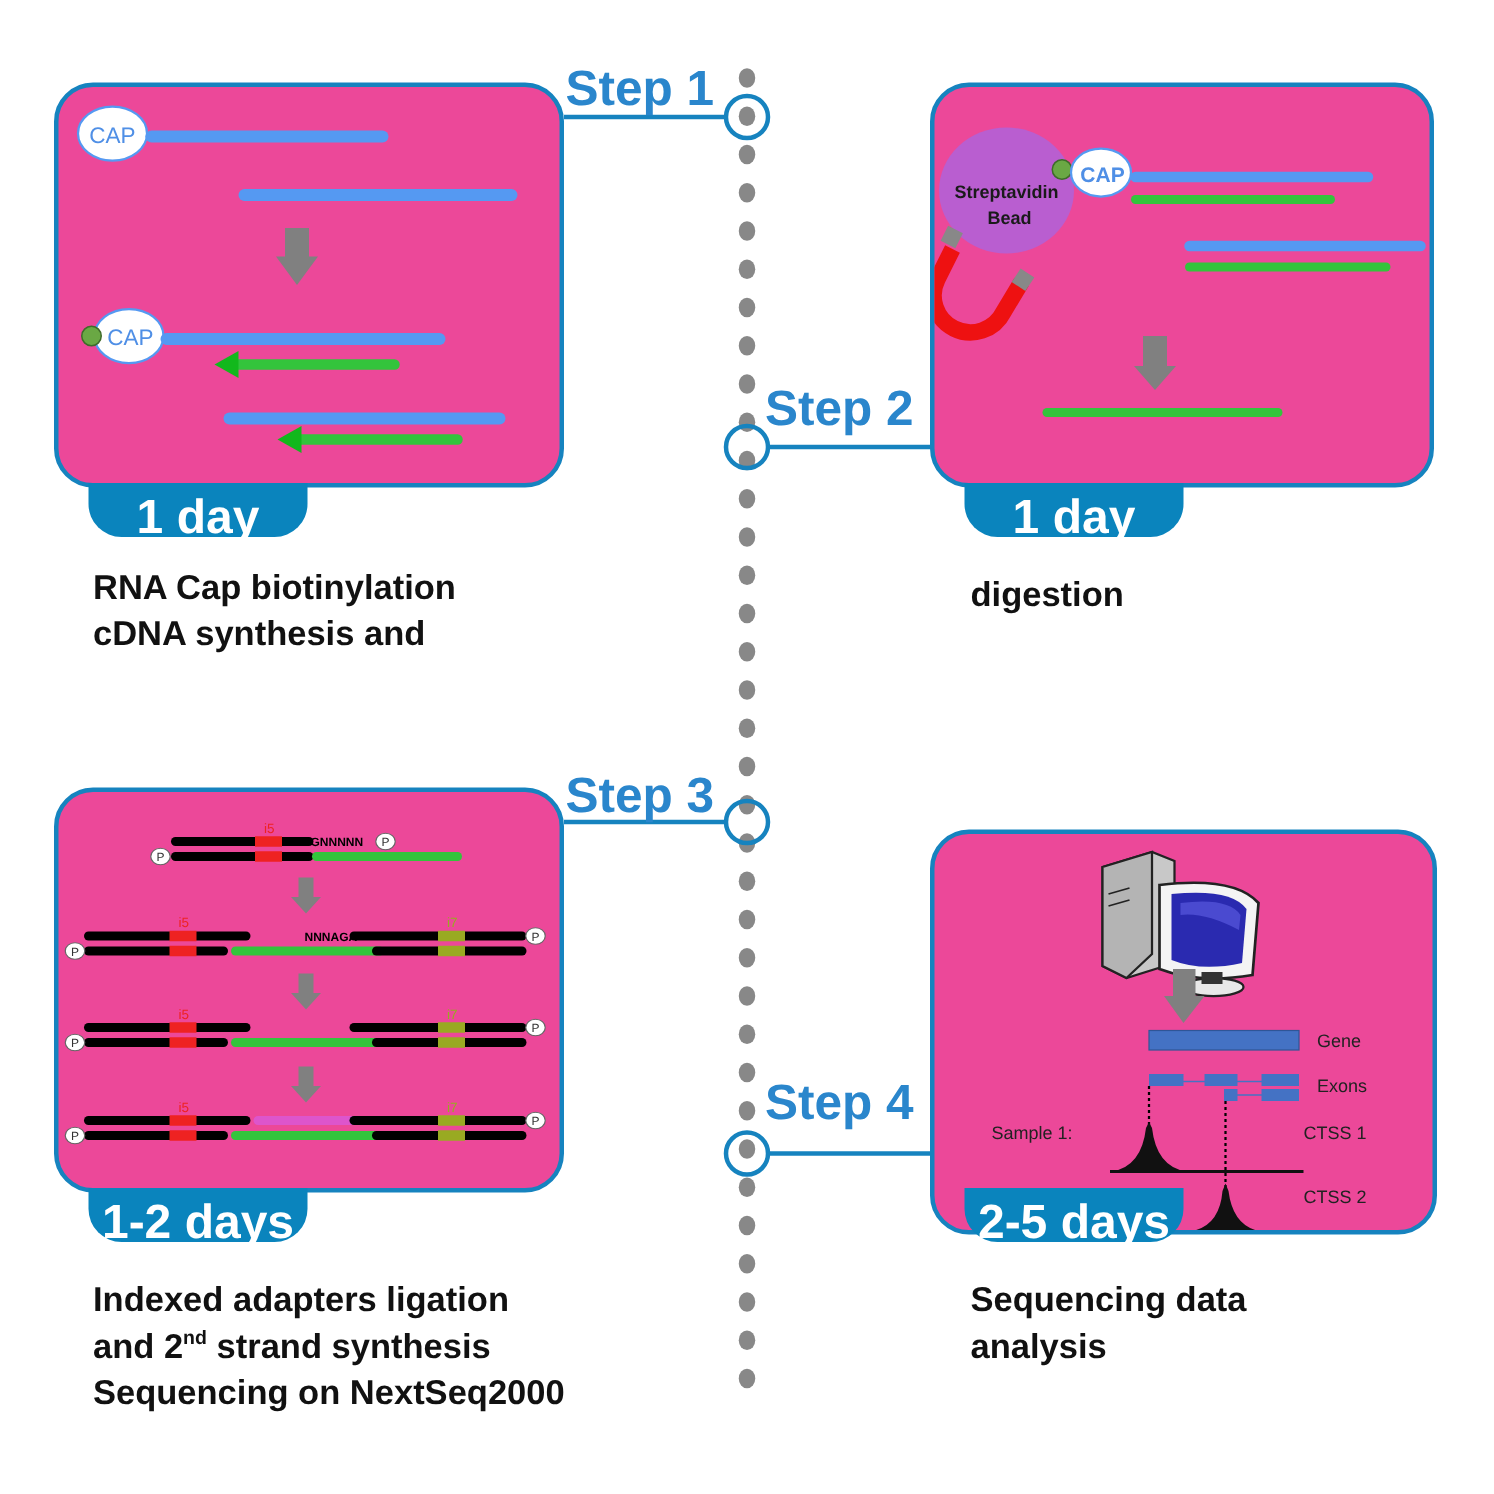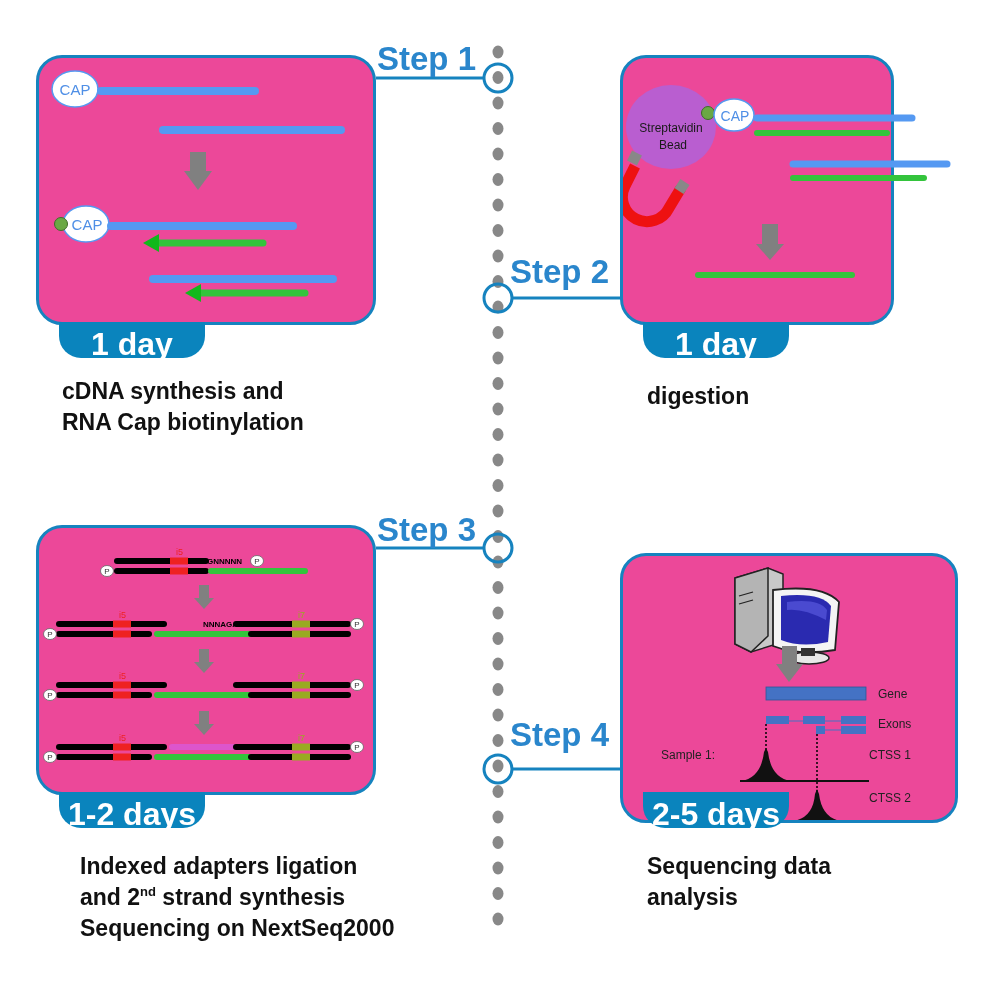--- a/index.html
+++ b/index.html
@@ -89,26 +89,26 @@
     </g>
     <g>
       <line x1="114" y1="221" x2="294" y2="221" stroke="#5599f2" stroke-width="8" stroke-linecap="round"></line>
       <line x1="162" y1="235" x2="266" y2="235" stroke="#33c43c" stroke-width="7" stroke-linecap="round"></line>
       <polygon points="146,235 162,226 162,244" fill="#12b81c"></polygon>
     </g>
   </svg>
 </div>
 <div class="tab" style="left:59px; top:322px; width:146px;">1 day</div>
 <div class="desc" style="left:62px; top:376px;">
+  <div>RNA Cap biotinylation</div>
   <div>cDNA synthesis and</div>
-  <div>RNA Cap biotinylation</div>
 </div>
 
 <div class="step" style="left:510px; top:255px;">Step 2</div>
-<div class="panel" style="left:620px; top:55px; width:274px; height:270px;">
+<div class="panel" style="left:620px; top:55px; width:336px; height:270px;font-weight:bold;">
   <svg width="332" height="264">
     <g>
       <ellipse cx="48" cy="69" rx="45" ry="42" fill="#b95ed0"></ellipse>
       <text x="48" y="74" text-anchor="middle" font-size="12" fill="#1a1a1a">Streptavidin</text>
       <text x="50" y="91" text-anchor="middle" font-size="12" fill="#1a1a1a">Bead</text>
     </g>
     <circle cx="85" cy="55" r="6.5" fill="#6aa844" stroke="#3f6b2a" stroke-width="1"></circle>
     <ellipse cx="111" cy="57" rx="20" ry="16" fill="#fff" stroke="#5599f2" stroke-width="1.5"></ellipse>
     <text x="112" y="63" text-anchor="middle" font-size="14" fill="#4f8fe6">CAP</text>
     <line x1="134" y1="60" x2="289" y2="60" stroke="#5599f2" stroke-width="7" stroke-linecap="round"></line>
@@ -202,21 +202,21 @@
       <line x1="197" y1="219" x2="309" y2="219" stroke="#000" stroke-width="6" stroke-linecap="round"></line>
       <line x1="212" y1="229" x2="309" y2="229" stroke="#000" stroke-width="6" stroke-linecap="round"></line>
       <rect x="253" y="215.5" width="18" height="7" fill="#99aa22"></rect>
       <rect x="253" y="225.5" width="18" height="7" fill="#99aa22"></rect>
       <text x="259" y="213" font-size="9" fill="#99aa22" font-weight="normal">i7</text>
       <ellipse cx="318" cy="219" rx="6.5" ry="5.5" fill="#fff" stroke="#666" stroke-width="0.8"></ellipse>
       <text x="318" y="222" text-anchor="middle" font-size="8" fill="#333">P</text>
     </svg>
 </div>
 <div class="tab" style="left:59px; top:792px; width:146px;">1-2 days</div>
-<div class="desc" style="left:62px; top:851px;margin-left:18px;">
+<div class="desc" style="left:62px; top:851px;">
   <div>Indexed adapters ligation</div>
   <div><span>and 2</span><sup>nd</sup><span> strand synthesis</span></div>
   <div>Sequencing on NextSeq2000</div>
 </div>
 
 <div class="step" style="left:510px; top:718px;">Step 4</div>
 <div class="panel" style="left:620px; top:553px; width:338px; height:270px;">
   <svg width="332" height="264">
 
     <g>

